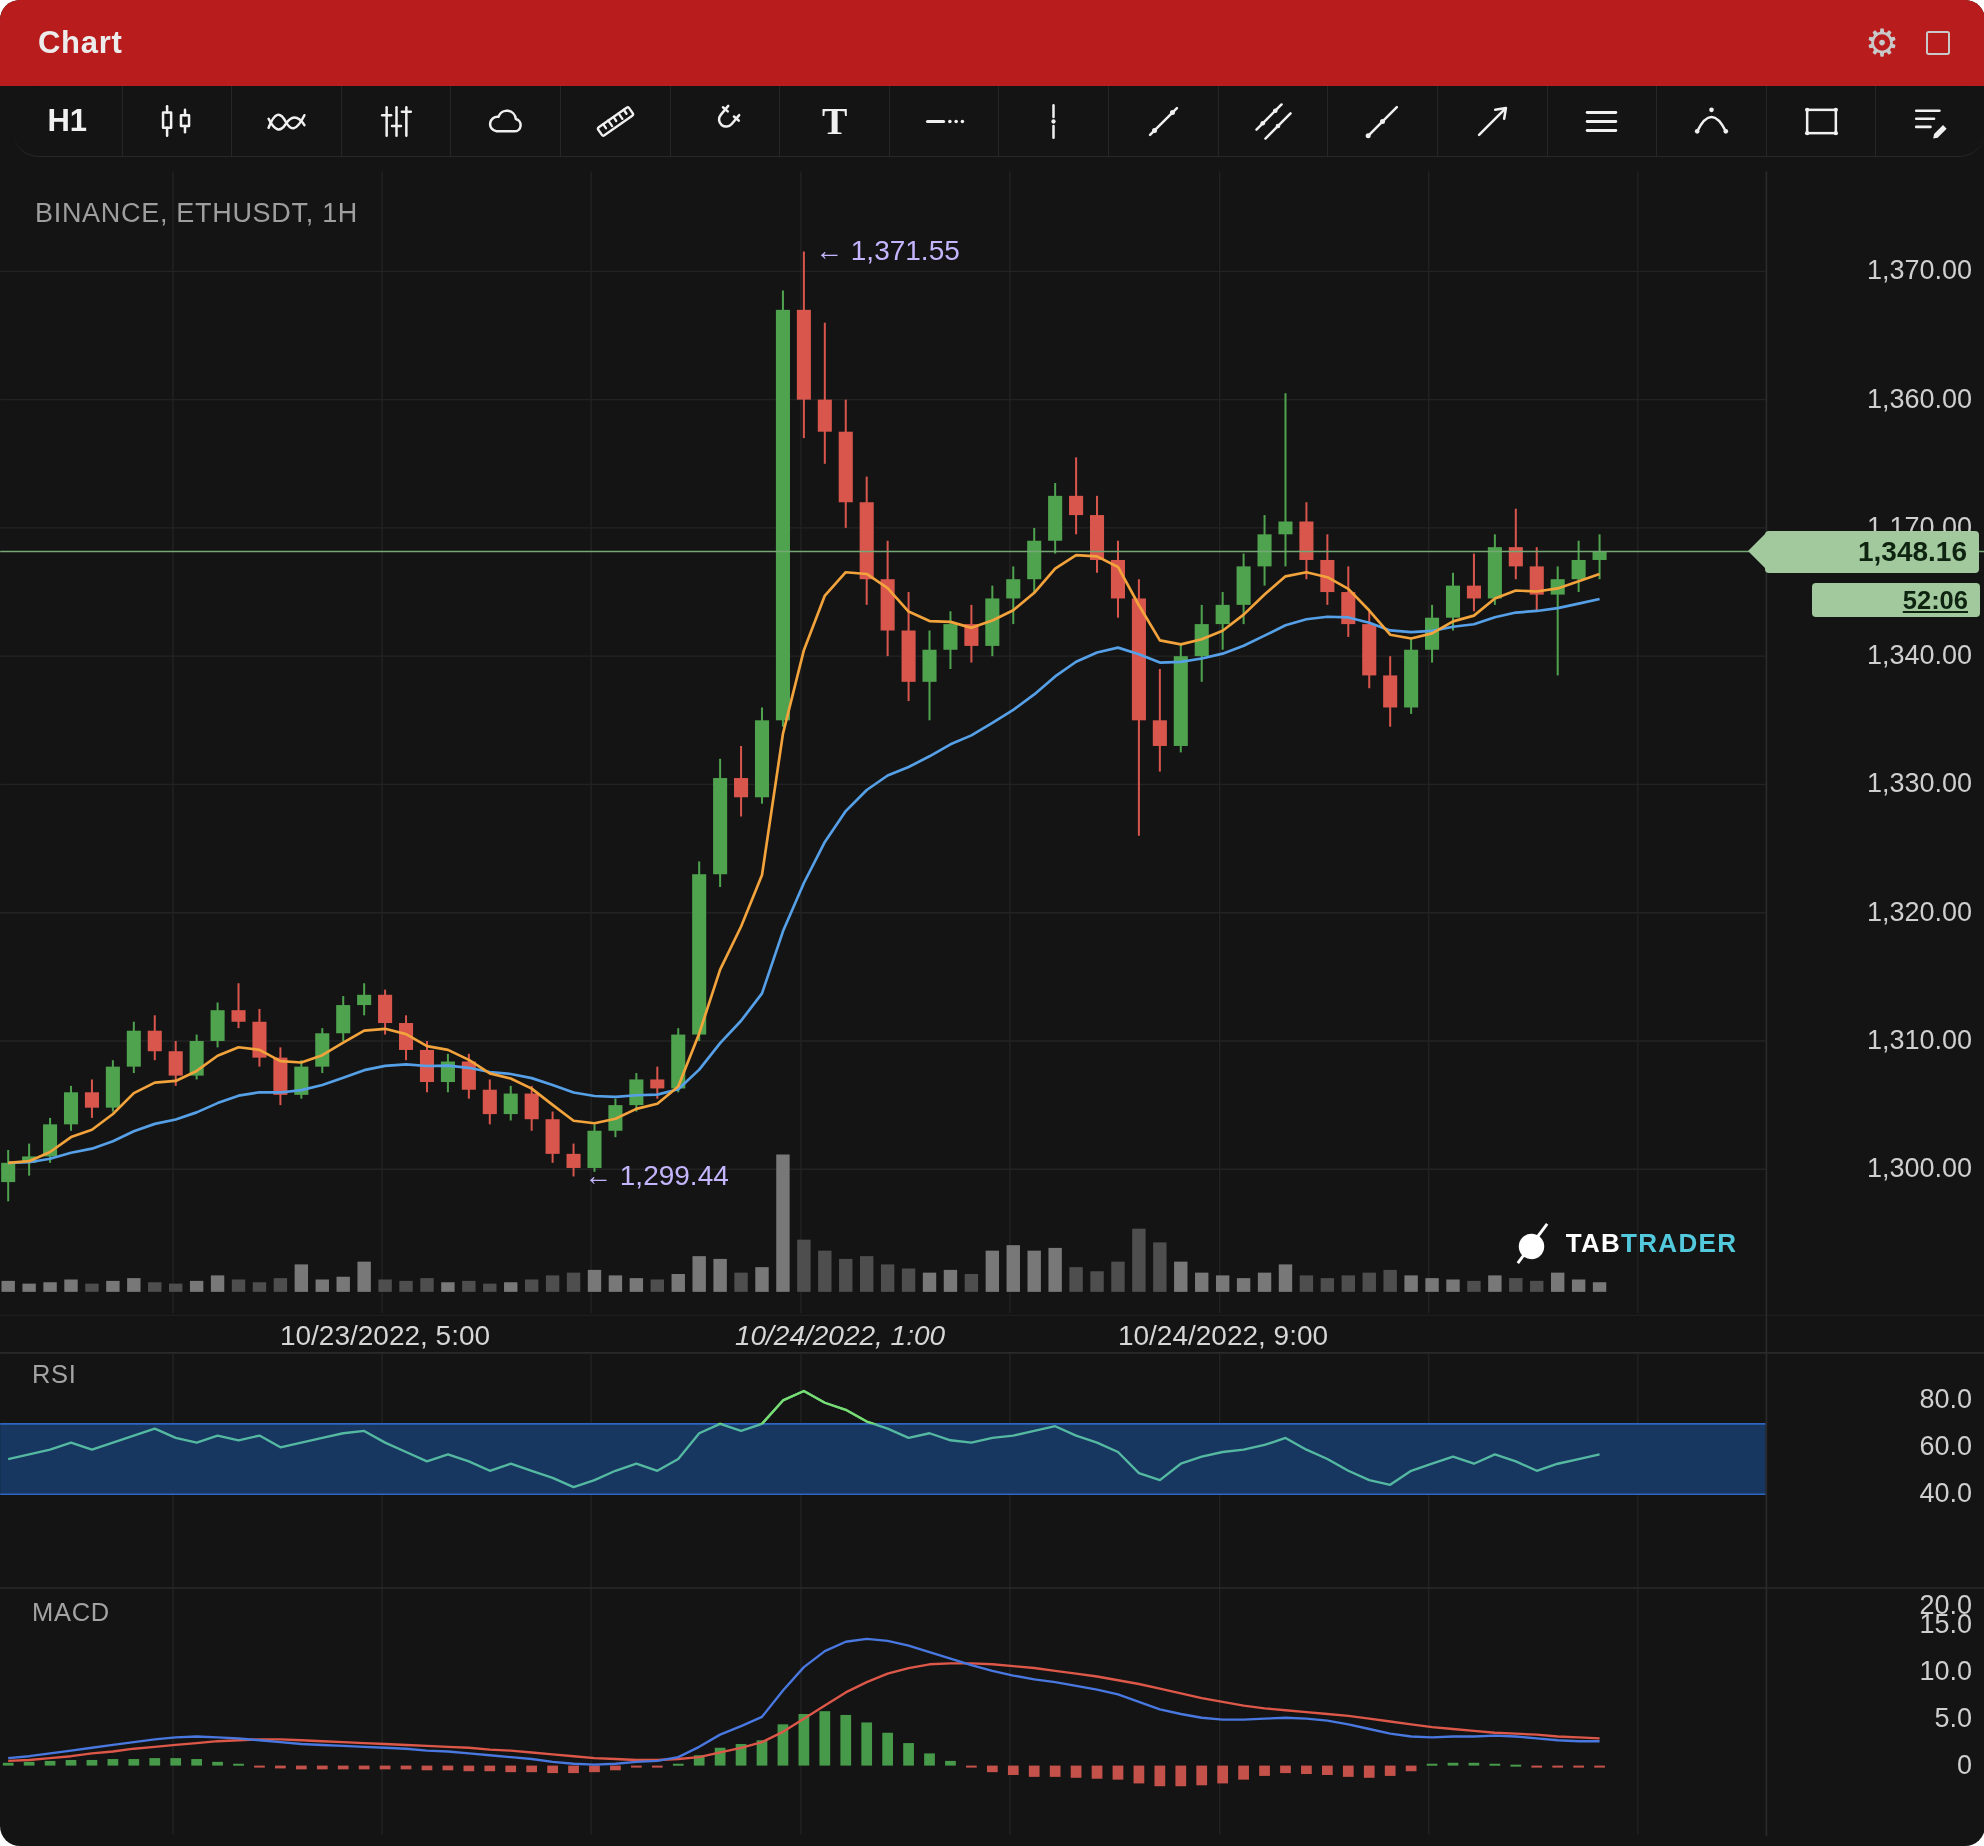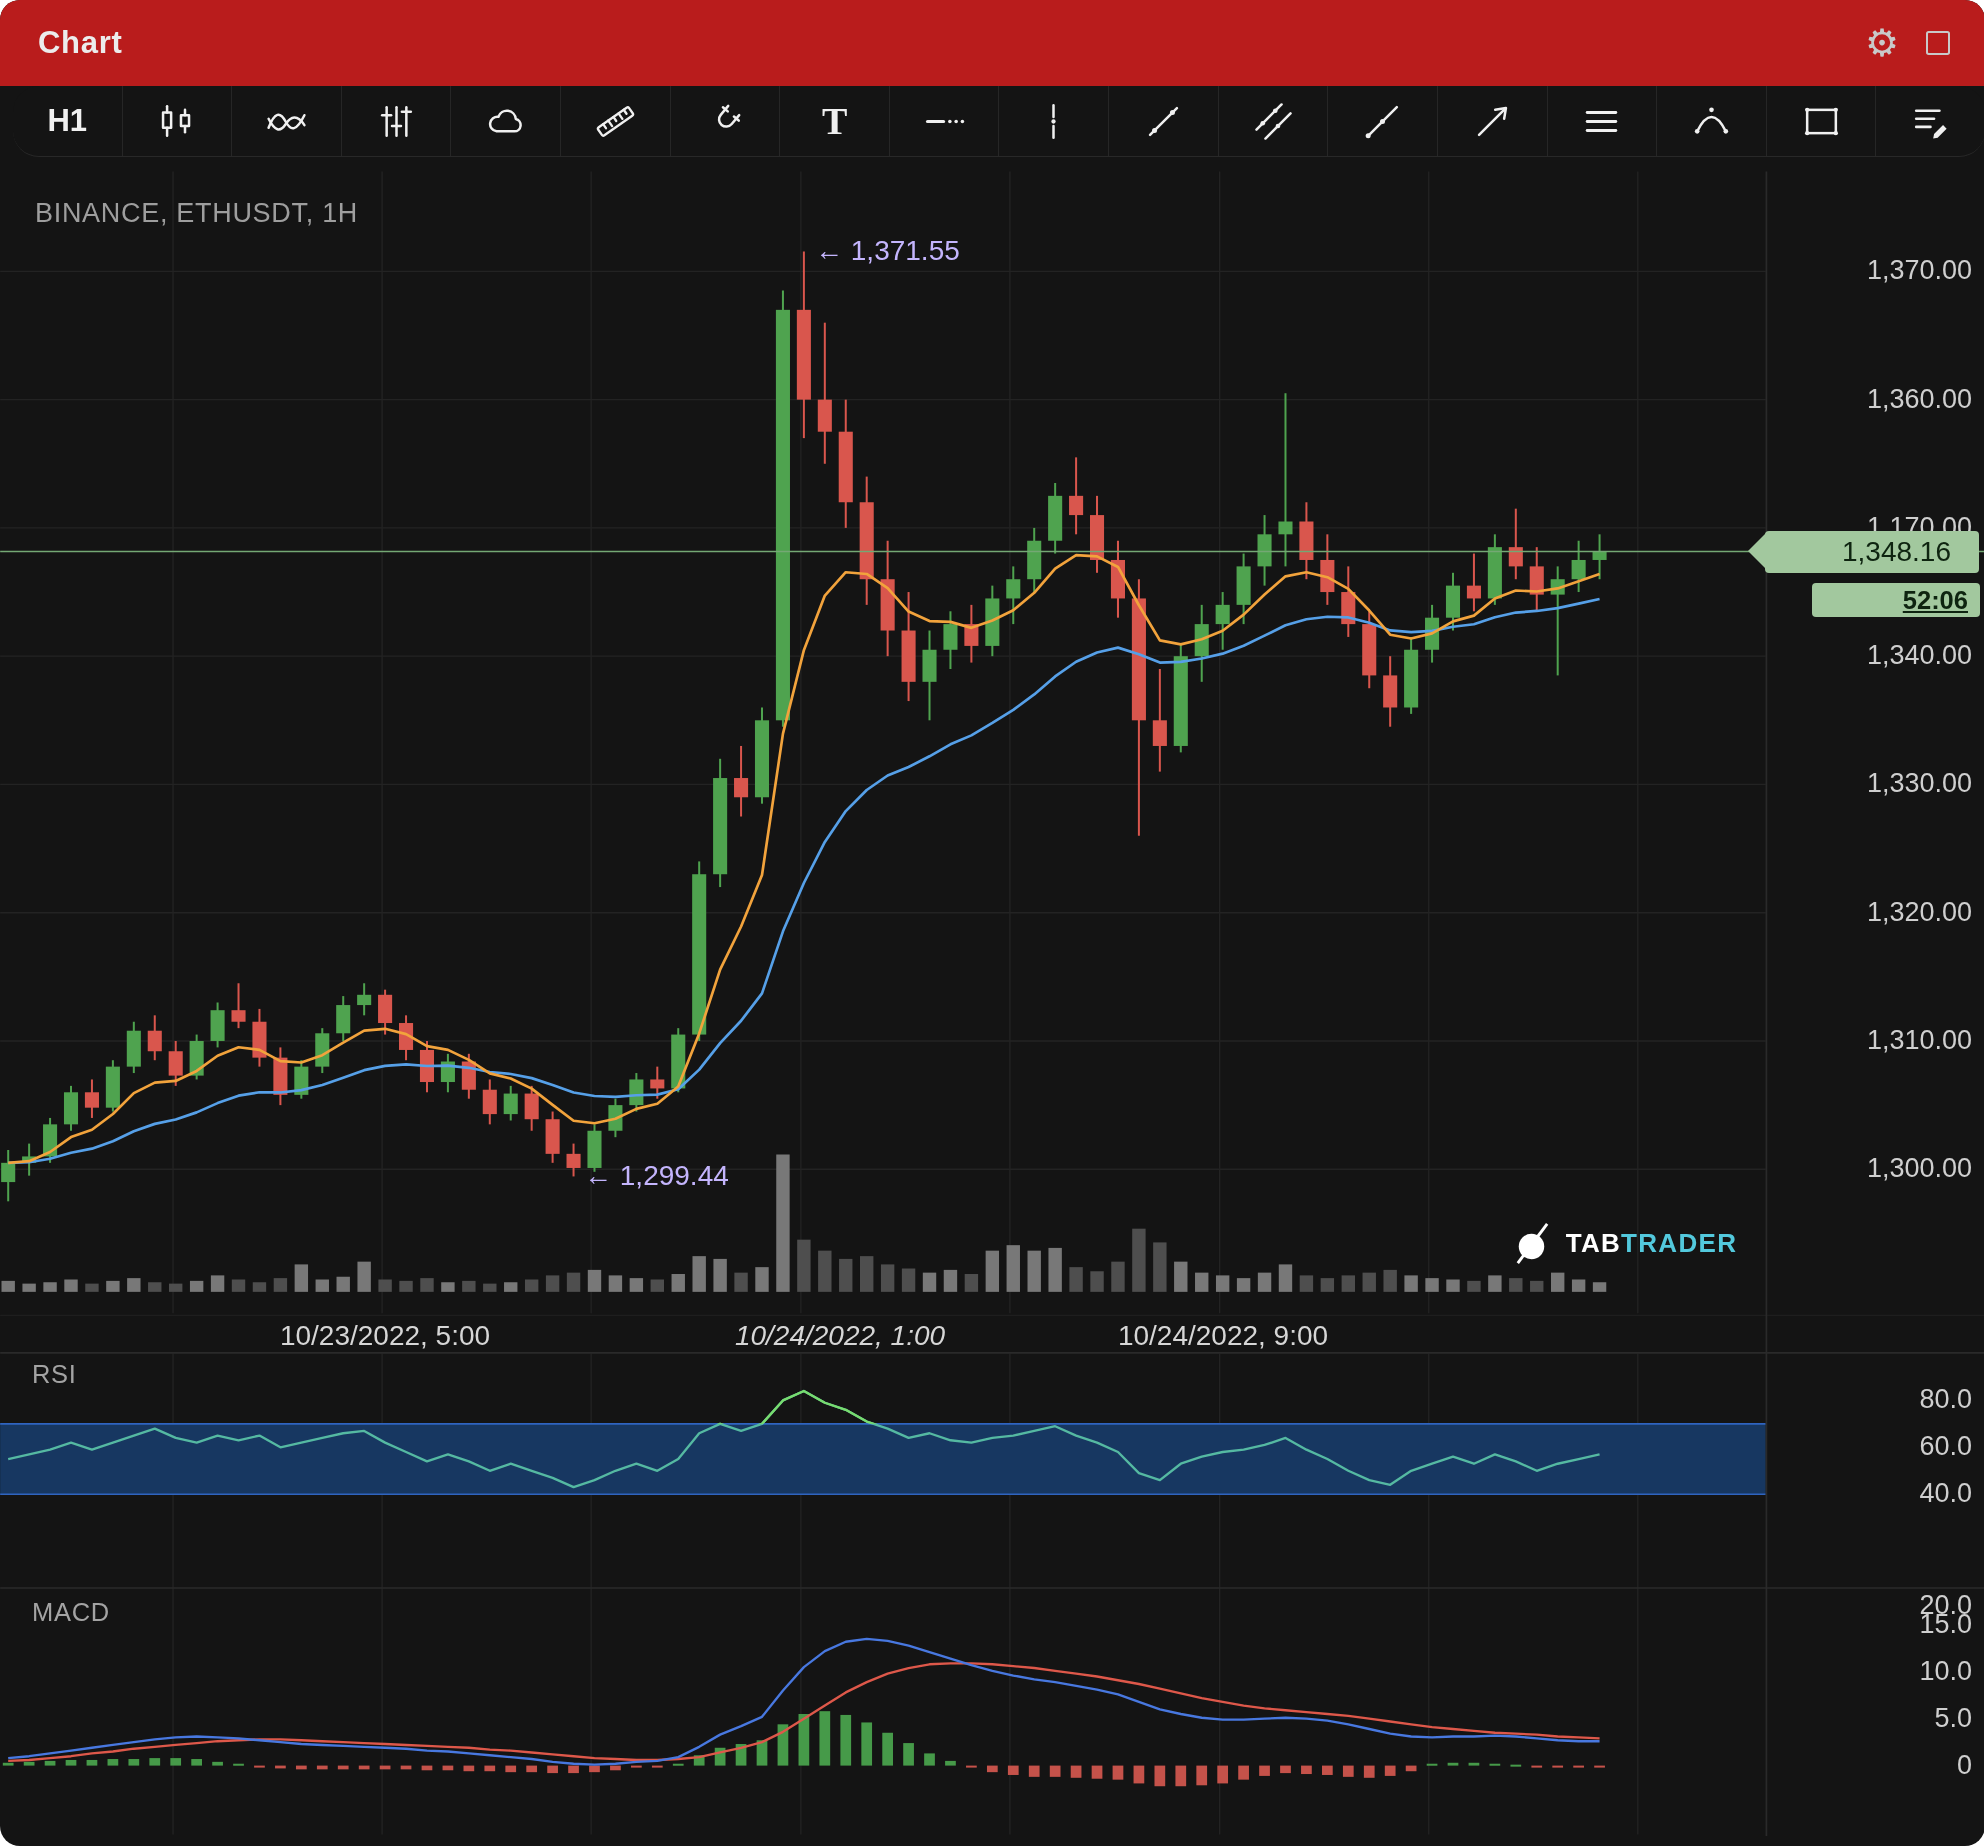--- a/index.html
+++ b/index.html
@@ -14,21 +14,21 @@
   .tool{flex:1 1 0;display:flex;align-items:center;justify-content:center;border-right:1.3px solid #262626;cursor:pointer;}
   .tool:last-child{border-right:none;}
   .tf{font-size:31px;font-weight:700;color:#f0f0f0;}
   .serif{font-family:"Liberation Serif",serif;font-size:38px;font-weight:700;}
   .overlay-label{position:absolute;z-index:3;}
   .symbol{left:35px;top:198px;font-size:27px;color:#9e9e9e;letter-spacing:0.7px;}
   .annotation{position:absolute;font-size:28px;color:#c4b5fd;z-index:3;white-space:nowrap;}
   .axis-label{position:absolute;left:1776px;width:196px;text-align:right;font-size:27px;color:#cfcfcf;z-index:3;}
   .date-label{position:absolute;top:1320px;font-size:28px;color:#d6d6d6;transform:translateX(-50%);z-index:3;white-space:nowrap;}
   .pane-label{position:absolute;font-size:25.5px;color:#a3a3a3;z-index:3;letter-spacing:0.7px;}
-  .price-badge{position:absolute;left:1765px;width:214px;height:42px;background:var(--badge,#a2c89e);border-radius:4px;display:flex;align-items:center;justify-content:flex-end;padding-right:28px;box-sizing:border-box;font-size:28px;font-weight:400;color:var(--badge-text,#0e2410);z-index:4;}
+  .price-badge{position:absolute;left:1765px;width:214px;height:42px;background:var(--badge,#a2c89e);border-radius:4px;display:flex;align-items:center;justify-content:flex-end;padding-right:12px;box-sizing:border-box;font-size:28px;font-weight:700;color:var(--badge-text,#0e2410);z-index:4;}
   .price-badge::before{content:"";position:absolute;left:-17.4px;top:1.3px;border-top:19.4px solid transparent;border-bottom:19.4px solid transparent;border-right:19px solid var(--badge,#a2c89e);}
   .countdown-badge{position:absolute;left:1812px;width:168px;height:34px;background:var(--badge,#a2c89e);border-radius:4px;display:flex;align-items:center;justify-content:flex-end;padding-right:12px;box-sizing:border-box;font-size:25.5px;font-weight:600;color:var(--badge-text,#0e2410);z-index:4;text-decoration:underline;}
   .watermark{position:absolute;left:1508px;top:1220px;display:flex;align-items:center;gap:10.7px;z-index:2;}
   .wm-text{font-size:26px;font-weight:700;letter-spacing:1.3px;color:#ffffff;white-space:nowrap;}
   .wm-text .trader{color:#53c9dd;font-weight:600;}
 </style>
 </head>
 <body>
 
 <div class="window" style="--badge: #a2c89e; --badge-text: #0e2410;">

